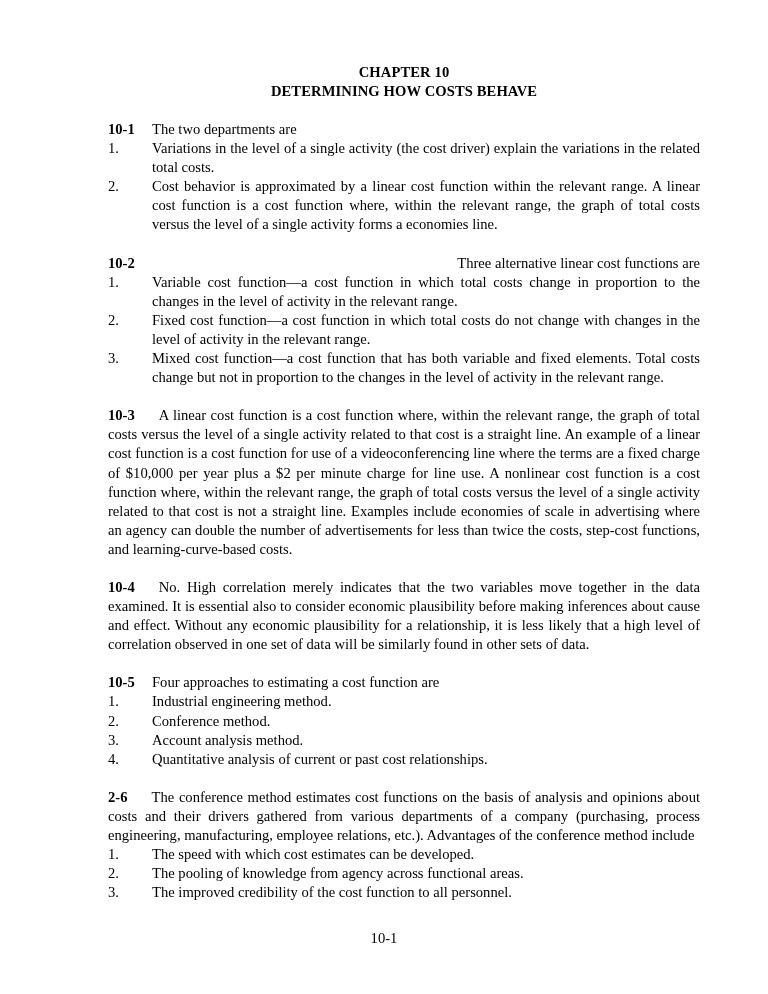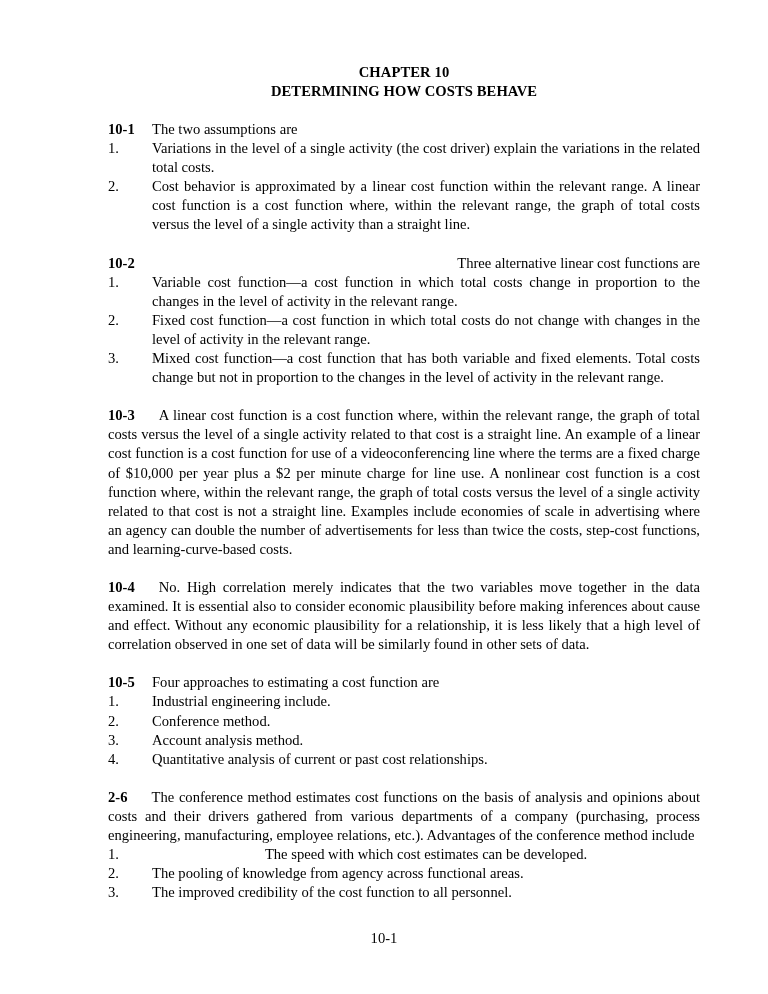--- a/index.html
+++ b/index.html
@@ -94,29 +94,29 @@
   <div class="headings">
     <div class="heading-line">CHAPTER 10</div>
     <div class="heading-line">DETERMINING HOW COSTS BEHAVE</div>
   </div>
 
   <div class="gap-md"></div>
 
   <div>
     <div class="listitem">
       <span class="marker bold">10-1</span>
-      <span class="body" style="text-align:left">The two assumptions are</span>
+      <span class="body" style="text-align:left">The two departments are</span>
     </div>
     <div class="listitem">
       <span class="marker">1.</span>
       <span class="body">Variations in the level of a single activity (the cost driver) explain the variations in the related total costs.</span>
     </div>
     <div class="listitem">
       <span class="marker">2.</span>
-      <span class="body">Cost behavior is approximated by a linear cost function within the relevant range. A linear cost function is a cost function where, within the relevant range, the graph of total costs versus the level of a single activity than a straight line.</span>
+      <span class="body">Cost behavior is approximated by a linear cost function within the relevant range. A linear cost function is a cost function where, within the relevant range, the graph of total costs versus the level of a single activity forms a economies line.</span>
     </div>
   </div>
 
   <div class="gap-md"></div>
 
   <div>
     <div class="listitem">
       <span class="marker bold">10-2</span>
       <span class="body" style="text-align:right">Three alternative linear cost functions are</span>
     </div>
@@ -148,21 +148,21 @@
 
   <div class="gap-md"></div>
 
   <div>
     <div class="listitem">
       <span class="marker bold">10-5</span>
       <span class="body" style="text-align:left">Four approaches to estimating a cost function are</span>
     </div>
     <div class="listitem">
       <span class="marker">1.</span>
-      <span class="body" style="text-align:left">Industrial engineering include.</span>
+      <span class="body" style="text-align:left">Industrial engineering method.</span>
     </div>
     <div class="listitem">
       <span class="marker">2.</span>
       <span class="body" style="text-align:left">Conference method.</span>
     </div>
     <div class="listitem">
       <span class="marker">3.</span>
       <span class="body" style="text-align:left">Account analysis method.</span>
     </div>
     <div class="listitem">
@@ -172,21 +172,21 @@
   </div>
 
   <div class="gap-md"></div>
 
   <div>
     <div class="block para">
       <span class="num">2-6</span><span>The conference method estimates cost functions on the basis of analysis and opinions about costs and their drivers gathered from various departments of a company (purchasing, process engineering, manufacturing, employee relations, etc.). Advantages of the conference method include</span>
     </div>
     <div class="listitem">
       <span class="marker">1.</span>
-      <span class="body" style="text-align:center">The speed with which cost estimates can be developed.</span>
+      <span class="body" style="text-align:left">The speed with which cost estimates can be developed.</span>
     </div>
     <div class="listitem">
       <span class="marker">2.</span>
       <span class="body" style="text-align:left">The pooling of knowledge from agency across functional areas.</span>
     </div>
     <div class="listitem">
       <span class="marker">3.</span>
       <span class="body" style="text-align:left">The improved credibility of the cost function to all personnel.</span>
     </div>
   </div>

